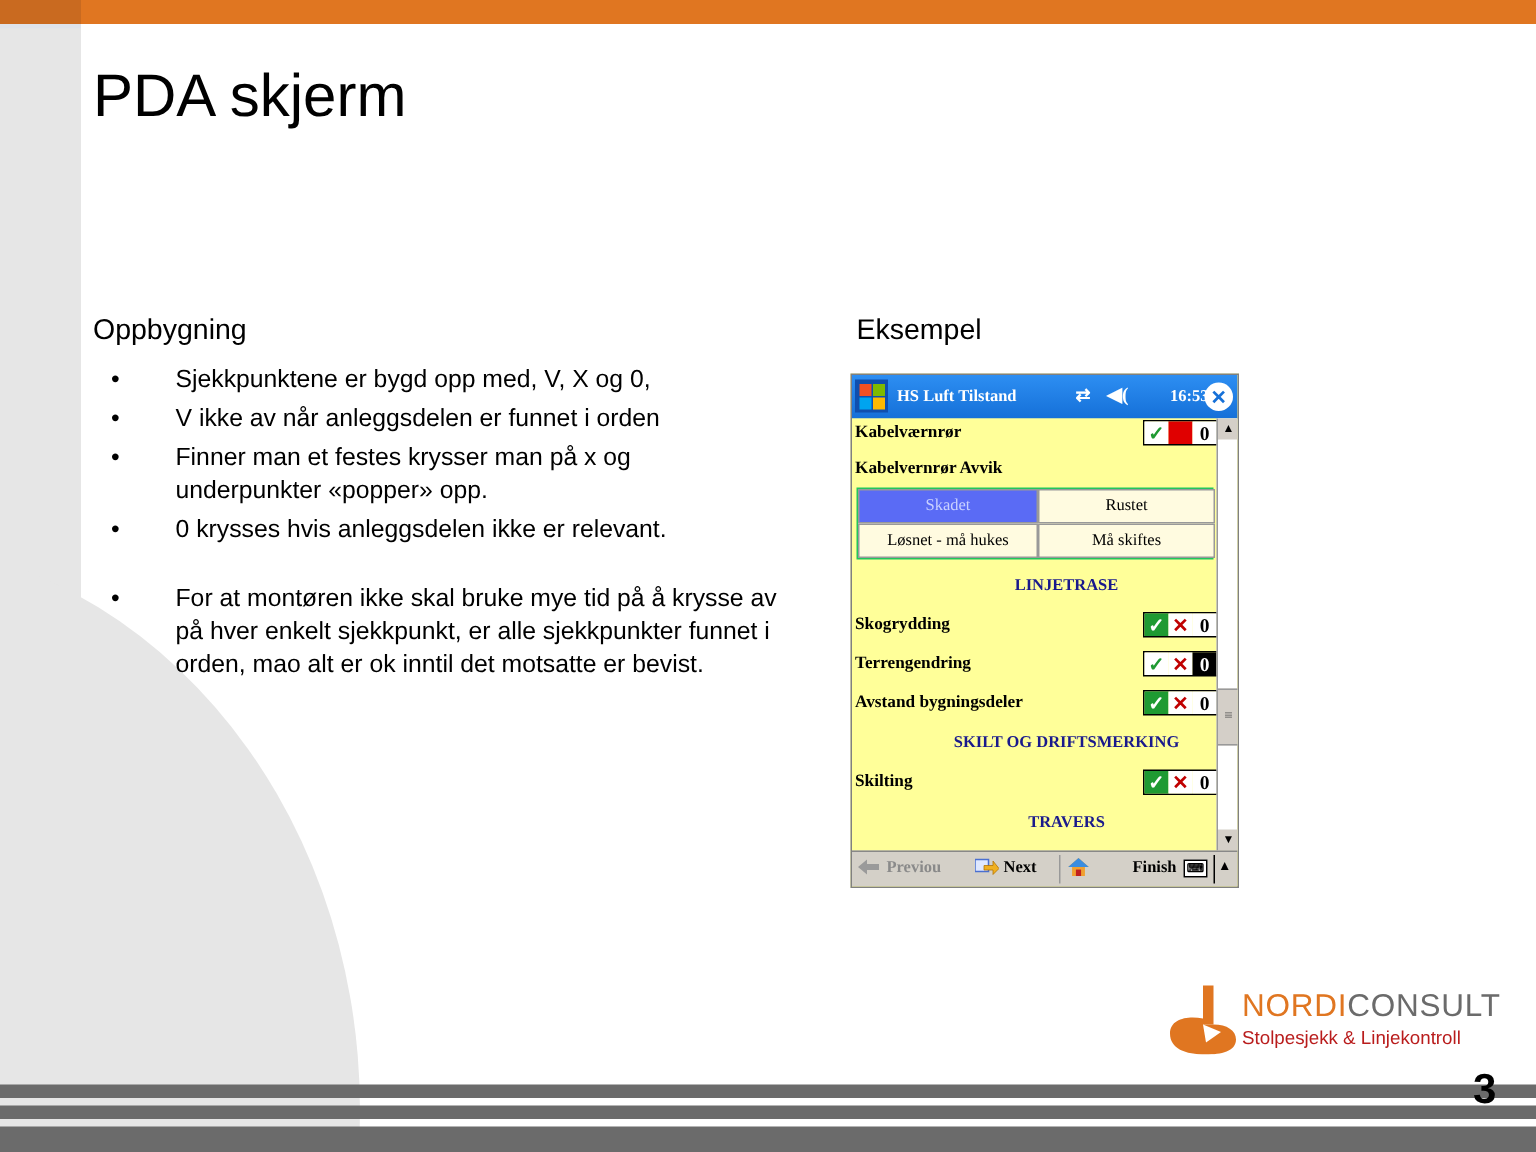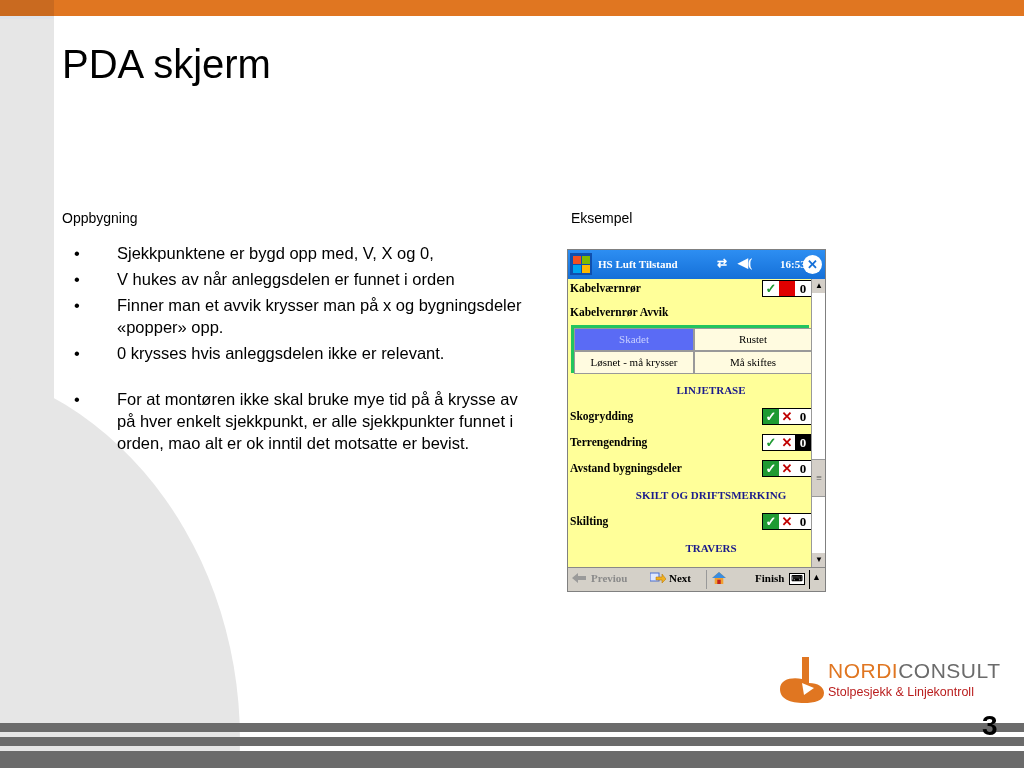--- a/index.html
+++ b/index.html
@@ -11,21 +11,21 @@
     .bg-shape { position: absolute; left: -420px; top: 360px; width: 660px; height: 760px; border-radius: 50%; background: #e6e6e6; }
     .top-bar { position: absolute; left: 0; top: 0; width: 1024px; height: 16px; background: #e07621; }
     .top-bar-left { position: absolute; left: 0; top: 0; width: 54px; height: 16px; background: #c96a20; }
     .top-line { position: absolute; left: 0; top: 16px; width: 54px; height: 3px; background: #dfe3ea; }
     .fl1 { position: absolute; left: 0; top: 723px; width: 1024px; height: 9px; background: #6b6b6b; }
     .fl2 { position: absolute; left: 0; top: 737px; width: 1024px; height: 9px; background: #6b6b6b; }
     .fl3 { position: absolute; left: 0; top: 751px; width: 1024px; height: 17px; background: #6b6b6b; }
 
     .slide-title { position: absolute; left: 62px; top: 42px; font-size: 40px; font-weight: normal; color: #000; }
 
-    .section-heading { position: absolute; font-size: 14px; color: #000; }
+    .section-heading { position: absolute; font-size: 19px; color: #000; }
     .left-heading { left: 62px; top: 210px; }
     .right-heading { left: 571px; top: 210px; }
 
     .bullets { position: absolute; left: 72px; top: 242px; width: 450px; list-style: none; font-size: 16.5px; line-height: 22px; }
     .bullets li { position: relative; padding-left: 45px; margin-bottom: 4px; }
     .bullets li .dot { position: absolute; left: 2px; top: 0; }
     .bullets li.gap { margin-top: 24px; }
 
     
     .pda { position: absolute; left: 567px; top: 249px; width: 259px; height: 343px; border: 1px solid #808080; background: #ffff99; overflow: hidden; font-family: Liberation Serif, serif; }
@@ -45,21 +45,21 @@
     .chk span { width: 16px; height: 15px; font-size: 13px; line-height: 15px; text-align: center; font-weight: bold; }
     .chk .v { background: #1f9a32; color: #fff; }
     .chk .v.off { background: #fff; color: #1f9a32; }
     .chk .x { background: #fff; color: #c00000; }
     .chk .x.on { background: #e00000; color: #e00000; }
     .chk .o { background: #fff; color: #000; }
     .chk .o.on { background: #000; color: #fff; }
 
     .section-label { position: absolute; left: 0; width: 286px; text-align: center; color: #1a1a8c; font-size: 11px; font-weight: bold; }
 
-    .sub-grid { position: absolute; left: 3px; top: 46px; width: 238px; height: 48px; border: 3px solid #22c55e; display: grid; grid-template-columns: 120px 118px; grid-template-rows: 23px 23px; font-weight: normal; font-size: 11px; }
+    .sub-grid { position: absolute; left: 3px; top: 46px; width: 238px; height: 48px; border: 1px solid #22c55e; display: grid; grid-template-columns: 120px 118px; grid-template-rows: 23px 23px; font-weight: normal; font-size: 11px; }
     .sub-grid div { border: 1px solid #999; background: #fffbe0; text-align: center; line-height: 21px; }
     .sub-grid div.sel { background: #5a6bf5; color: #c8d0ff; }
 
     .pda-scroll { position: absolute; left: 243px; top: 29px; width: 14px; height: 288px; background: #fff; border-left: 1px solid #999; }
     .pda-scroll .arr { position: absolute; left: 0; width: 14px; height: 14px; background: #d4cfc8; font-size: 8px; text-align: center; line-height: 14px; }
     .pda-scroll .thumb { position: absolute; left: 0; top: 180px; width: 14px; height: 38px; background: #d4cfc8; border-top: 1px solid #999; border-bottom: 1px solid #999; font-size: 10px; text-align: center; line-height: 36px; color: #555; }
 
     .pda-bottom { position: absolute; left: 0; top: 317px; width: 257px; height: 24px; background: #d4d0c8; border-top: 1px solid #888; font-size: 11px; font-weight: bold; }
     .pda-bottom .btn { position: absolute; top: 4px; display: flex; align-items: center; gap: 3px; }
     .pda-bottom .prev { left: 4px; color: #8a8a8a; }
@@ -94,22 +94,22 @@
 <div class="fl2"></div>
 <div class="fl3"></div>
 
 <h1 class="slide-title">PDA skjerm</h1>
 
 <div class="section-heading left-heading">Oppbygning</div>
 <div class="section-heading right-heading">Eksempel</div>
 
 <ul class="bullets">
   <li><span class="dot">•</span><span>Sjekkpunktene er bygd opp med, V, X og 0,</span></li>
-  <li><span class="dot">•</span><span>V hukes av når anleggsdelen er funnet i orden</span></li>
-  <li><span class="dot">•</span><span>Finner man et avvik krysser man på x og bygningsdeler «popper» opp.</span></li>
+  <li><span class="dot">•</span><span>V ikke av når anleggsdelen er funnet i orden</span></li>
+  <li><span class="dot">•</span><span>Finner man et festes krysser man på x og underpunkter «popper» opp.</span></li>
   <li><span class="dot">•</span><span>0 krysses hvis anleggsdelen ikke er relevant.</span></li>
   <li class="gap"><span class="dot">•</span><span>For at montøren ikke skal bruke mye tid på å krysse av på hver enkelt sjekkpunkt, er alle sjekkpunkter funnet i orden, mao alt er ok inntil det motsatte er bevist.</span></li>
 </ul>
 
 <div class="pda">
   <div class="pda-titlebar">
     <div class="pda-start">
       <span style="left:3px;top:3px;background:#f25022;"></span>
       <span style="left:12px;top:3px;background:#7fba00;"></span>
       <span style="left:3px;top:12px;background:#00a4ef;"></span>
@@ -133,21 +133,21 @@
       </div>
     </div>
 
     <div class="pda-row" style="top:24px;">
       <span class="lbl">Kabelvernrør Avvik</span>
     </div>
 
     <div class="sub-grid">
       <div class="sel">Skadet</div>
       <div>Rustet</div>
-      <div>Løsnet - må krysser</div>
+      <div>Løsnet - må hukes</div>
       <div>Må skiftes</div>
     </div>
 
     <div class="section-label" style="top:105px;">LINJETRASE</div>
 
     <div class="pda-row" style="top:128px;">
       <span class="lbl">Skogrydding</span>
       <div class="chk">
         <span class="v">✓</span>
         <span class="x">✕</span>

